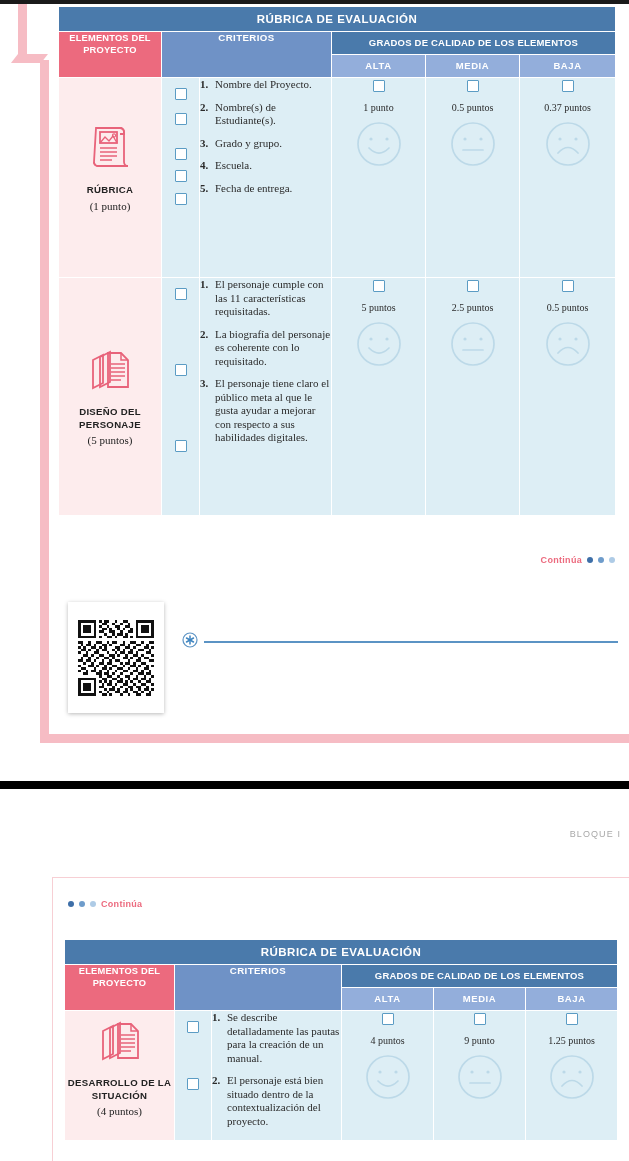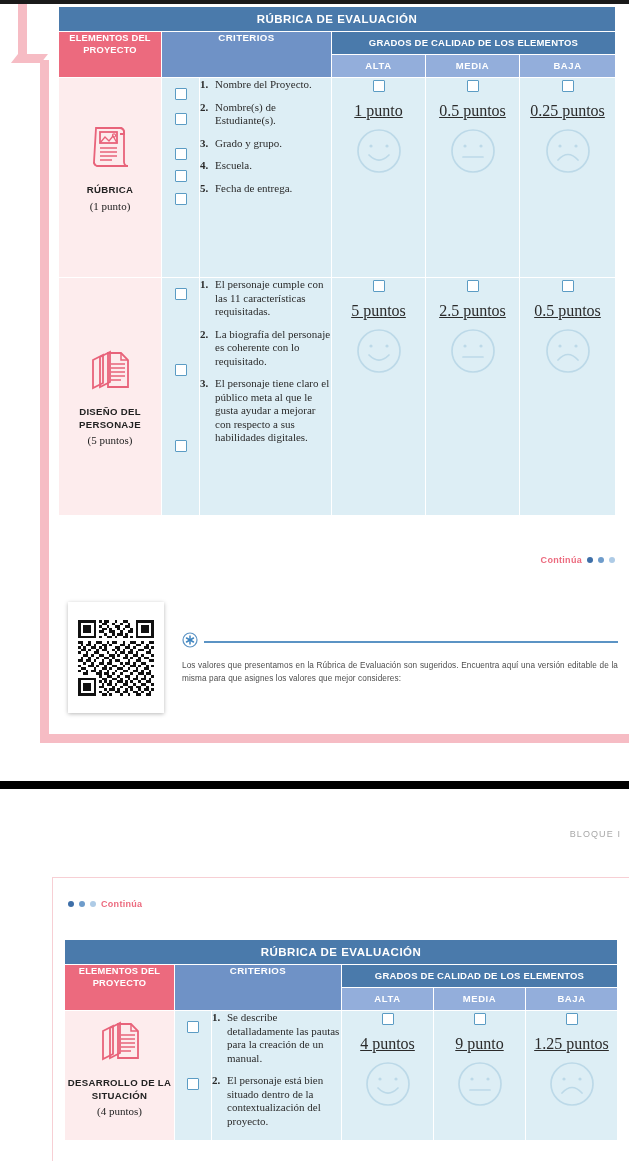--- a/index.html
+++ b/index.html
@@ -111,21 +111,21 @@
   }
   .crit-item {
     display: flex; font-family: "Liberation Serif", serif;
     font-size: 11px; color: #2b2b2b; line-height: 13.5px;
   }
   .crit-num { font-weight: 700; width: 15px; flex: 0 0 15px; text-align:left; }
   .crit-txt { flex: 1; }
 
   .grade-pts {
     font-family: "Liberation Serif", serif;
-    font-size: 16px; color: #2b2b2b; margin-top: 6px; text-decoration: underline;
+    font-size: 10px; color: #2b2b2b; margin-top: 6px;
   }
   .face { margin-top: 7px; }
 
   
   .continua {
     position: absolute; font-size: 9px; font-weight: 700;
     color: #ec6a7e; letter-spacing: .3px;
     display: flex; align-items: center; gap: 5px;
   }
   .dot { width: 6px; height: 6px; border-radius: 50%; display:inline-block; }
@@ -269,21 +269,21 @@
               <svg width="48" height="48" viewBox="0 0 48 48" fill="none" stroke="#bcd9e8" stroke-width="1.7">
                 <circle cx="24" cy="24" r="21"></circle>
                 <circle cx="16" cy="19" r="1.6" fill="#bcd9e8" stroke="none"></circle>
                 <circle cx="32" cy="19" r="1.6" fill="#bcd9e8" stroke="none"></circle>
                 <path d="M14 30 h20" stroke-linecap="round"></path>
               </svg>
             </div>
           </td>
           <td class="c-grade">
             <span class="chkbox"></span>
-            <div class="grade-pts">0.25 puntos</div>
+            <div class="grade-pts">0.37 puntos</div>
             <div class="face">
               <svg width="48" height="48" viewBox="0 0 48 48" fill="none" stroke="#bcd9e8" stroke-width="1.7">
                 <circle cx="24" cy="24" r="21"></circle>
                 <circle cx="16" cy="19" r="1.6" fill="#bcd9e8" stroke="none"></circle>
                 <circle cx="32" cy="19" r="1.6" fill="#bcd9e8" stroke="none"></circle>
                 <path d="M14 33 q10 -11 20 0" stroke-linecap="round"></path>
               </svg>
             </div>
           </td>
         </tr>
@@ -605,21 +605,20 @@
             <circle cx="8" cy="8" r="7" fill="none" stroke="#5b93c4" stroke-width="1.2"></circle>
             <g stroke="#3f85c0" stroke-width="1.5" stroke-linecap="round">
               <path d="M8 4 v8"></path>
                 <path d="M4.5 6 l7 4"></path>
                 <path d="M11.5 6 l-7 4"></path>
             </g>
           </svg>
         </span>
         <span class="note-rule"></span>
       </div>
-      <div class="note-text">Los valores que presentamos en la Rúbrica de Evaluación son sugeridos. Encuentra aquí una versión editable de la misma para que asignes los valores que mejor consideres:</div>
     </div>
 
   </div>
 
   <div class="mid-band"></div>
 
   <div class="page2">
 
     <div class="bloque">BLOQUE I</div>
 

